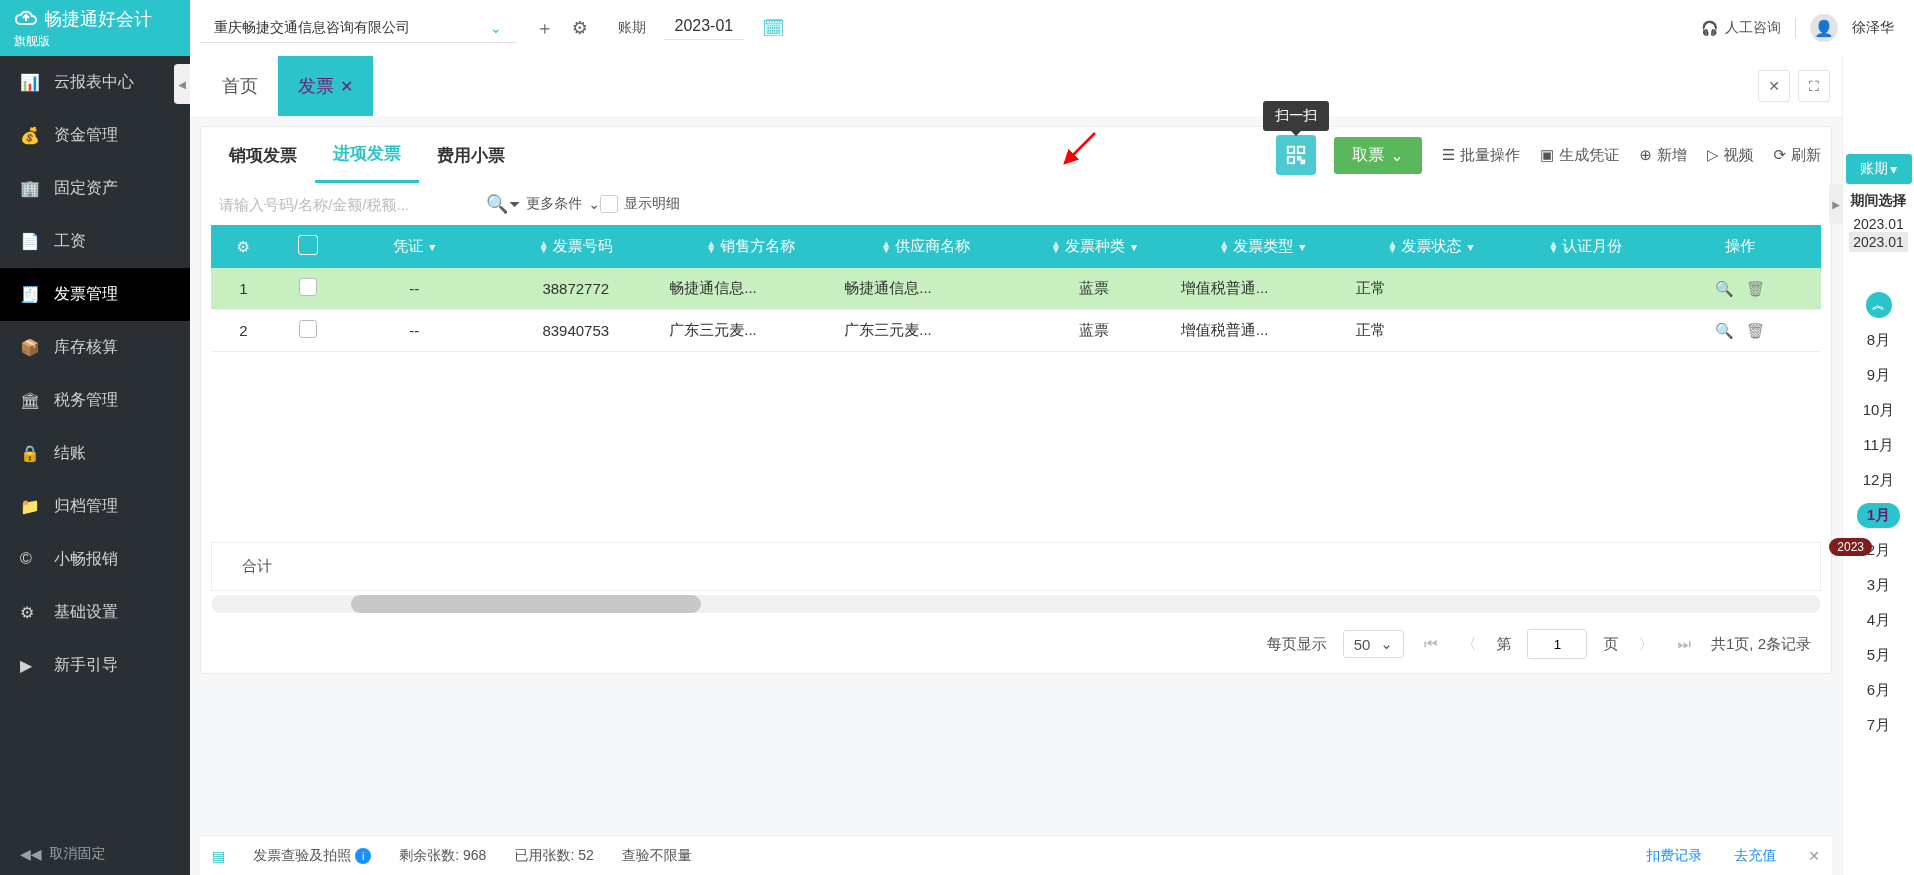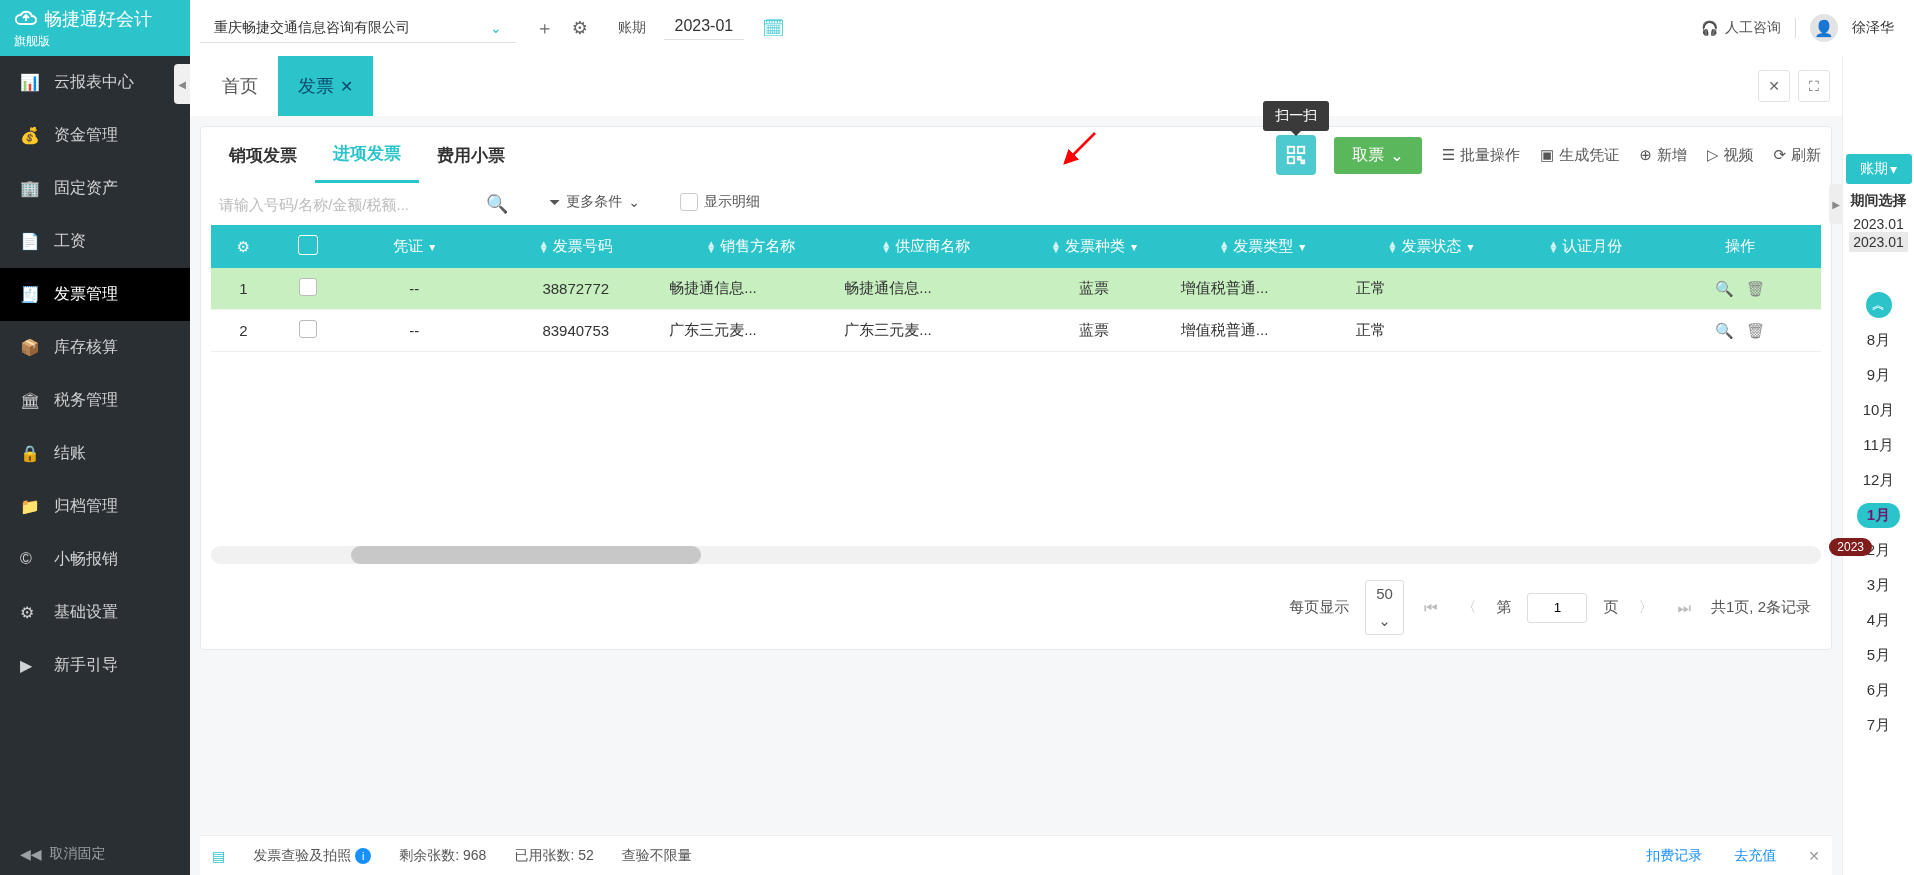--- a/index.html
+++ b/index.html
@@ -25,37 +25,37 @@
 .sidebar { width: 190px; background: #2a2f33; color: #cfd3d6; overflow-y: auto; position: relative; }
 .side-item { display: flex; align-items: center; gap: 14px; padding: 16px 20px; font-size: 16px; cursor: pointer; }
 .side-item.active { background: #000; color: #fff; }
 .side-item svg, .side-item .sicon { width: 20px; height: 20px; flex-shrink: 0; color: currentColor; }
 .collapse-handle { position: absolute; right: 0; top: 8px; width: 16px; height: 40px; background: #f0f0f0; border-radius: 4px 0 0 4px; display: flex; align-items: center; justify-content: center; color: #888; font-size: 10px; }
 .side-footer { position: absolute; bottom: 0; left: 0; right: 0; padding: 12px 20px; display: flex; align-items: center; gap: 8px; color: #9aa0a4; font-size: 14px; }
 
 .main { flex: 1; display: flex; flex-direction: column; background: #f5f7f8; position: relative; }
 .tabs-bar { height: 60px; background: #fff; display: flex; align-items: center; padding: 0 12px; gap: 4px; }
 .tab { padding: 0 20px; height: 60px; display: flex; align-items: center; font-size: 18px; color: #555; cursor: pointer; }
-.tab.active { background: #2cc4cb; color: #0c4a6e; }
+.tab.active { background: #2cc4cb; color: #701a75; }
 .tab-close { margin-left: 6px; font-size: 16px; }
 .tabs-right { margin-left: auto; display: flex; gap: 8px; }
 .tabs-right .btn-x { width: 32px; height: 32px; border: 1px solid #e3e3e3; background: #fff; display: flex; align-items: center; justify-content: center; color: #666; border-radius: 3px; cursor: pointer; }
 
 .content-card { margin: 10px; background: #fff; border: 1px solid #eaeaea; border-radius: 4px; }
 .sub-tabs-row { display: flex; align-items: center; padding: 0 10px; border-bottom: 0; height: 56px; position: relative; }
 .subtab { padding: 0 18px; font-size: 17px; font-weight: 600; color: #333; cursor: pointer; height: 56px; display: flex; align-items: center; }
 .subtab.active { color: #2cc4cb; border-bottom: 3px solid #2cc4cb; }
 .scan-btn { width: 40px; height: 40px; background: #4dc9d0; border-radius: 4px; display: flex; align-items: center; justify-content: center; color: #fff; cursor: pointer; margin-left: auto; }
 .scan-tooltip { position: absolute; bottom: 44px; left: 50%; transform: translateX(-50%); background: #3a3a3a; color: #fff; padding: 6px 12px; border-radius: 3px; font-size: 14px; white-space: nowrap; }
 .scan-tooltip::after { content: ''; position: absolute; top: 100%; left: 50%; transform: translateX(-50%); border: 5px solid transparent; border-top-color: #3a3a3a; }
 .actions-row { display: flex; align-items: center; gap: 20px; }
 .primary-btn { background: #5bb75b; color: #fff; padding: 8px 18px; border-radius: 3px; display: flex; align-items: center; gap: 6px; cursor: pointer; font-size: 16px; }
 .action-link { display: flex; align-items: center; gap: 5px; color: #555; cursor: pointer; font-size: 15px; }
 
-.filter-row { display: flex; align-items: flex-start; padding: 10px 18px; gap: 40px; }
+.filter-row { display: flex; align-items: center; padding: 10px 18px; }
 .search-box { display: flex; align-items: center; gap: 8px; width: 290px; }
 .search-box input { border: none; outline: none; font-size: 15px; flex: 1; color: #333; }
 .search-box input::placeholder { color: #bbb; }
 .search-box .sicon2 { color: #2cc4cb; font-size: 18px; }
 .more-cond { display: flex; align-items: center; gap: 6px; color: #555; cursor: pointer; }
 .show-detail { display: flex; align-items: center; gap: 6px; color: #555; }
 .chk { width: 18px; height: 18px; border: 1px solid #ccc; border-radius: 3px; background: #fff; }
 
 .table-wrap { padding: 0 10px 10px; }
 table { width: 100%; border-collapse: collapse; }
@@ -70,21 +70,21 @@
 td.left { text-align: left; margin-left: 31px; }
 .row-chk { width: 18px; height: 18px; border: 1px solid #bbb; border-radius: 3px; background: #fff; display: inline-block; }
 .head-chk { width: 20px; height: 20px; border: 1.5px solid #fff; border-radius: 3px; display: inline-block; }
 .op-icon { color: #888; margin: 0 6px; cursor: pointer; }
 
 .sum-row { display: flex; padding: 14px 30px; border: 1px solid #eee; margin: 0 10px; font-size: 15px; color: #555; }
 .hscroll { height: 18px; margin: 4px 10px 10px; background: #f1f1f1; border-radius: 9px; position: relative; }
 .hscroll-thumb { position: absolute; left: 140px; width: 350px; height: 100%; background: #c8c8c8; border-radius: 9px; }
 
 .pager-row { display: flex; align-items: center; gap: 16px; justify-content: flex-end; padding: 6px 20px 14px; font-size: 15px; color: #555; }
-.pg-select { border: 1px solid #ddd; padding: 4px 10px; display: flex; align-items: center; gap: 10px; border-radius: 3px; flex-direction: column; }
+.pg-select { border: 1px solid #ddd; padding: 4px 10px; display: flex; align-items: center; gap: 10px; border-radius: 3px; }
 .pg-input { border: 1px solid #ddd; width: 60px; height: 30px; text-align: center; border-radius: 3px; }
 .pg-arrow { color: #bbb; cursor: pointer; padding: 0 4px; }
 
 .footer-bar { position: absolute; bottom: 0; left: 10px; right: 10px; height: 40px; border-top: 1px solid #eee; background: #fff; display: flex; align-items: center; padding: 0 12px; gap: 28px; font-size: 14px; color: #555; }
 .footer-bar .blue-dot { width: 16px; height: 16px; border-radius: 50%; background: #1890ff; color: #fff; font-size: 11px; display: inline-flex; align-items: center; justify-content: center; margin-left: 4px; }
 .footer-bar .right { margin-left: auto; display: flex; gap: 32px; align-items: center; }
 .footer-bar a { color: #1890ff; text-decoration: none; }
 
 .arrow-annot { position: absolute; top: 72px; left: 870px; pointer-events: none; }
 
@@ -372,20 +372,23 @@
                 <td class="left">正常</td>
                 <td></td>
                 <td><span class="op-icon">🔍</span><span class="op-icon">🗑</span></td>
               </tr>
             </tbody>
         </table>
       </div>
 
       <div style="height:180px"></div>
 
+      <div class="sum-row">
+          <span>合计</span>
+        </div>
       <div class="hscroll">
           <div class="hscroll-thumb"></div>
         </div>
 
       <div class="pager-row">
         <span>每页显示</span>
         <div class="pg-select">
             <span>50</span>
             <span>⌄</span>
           </div>

